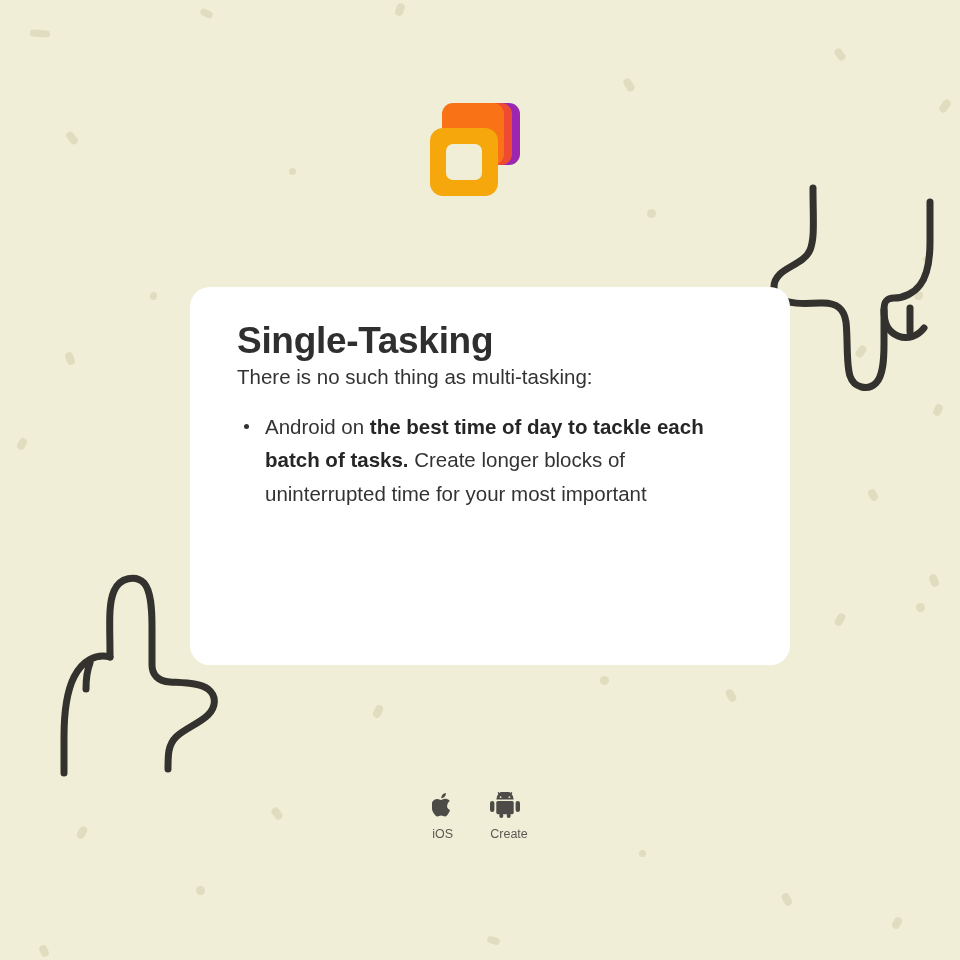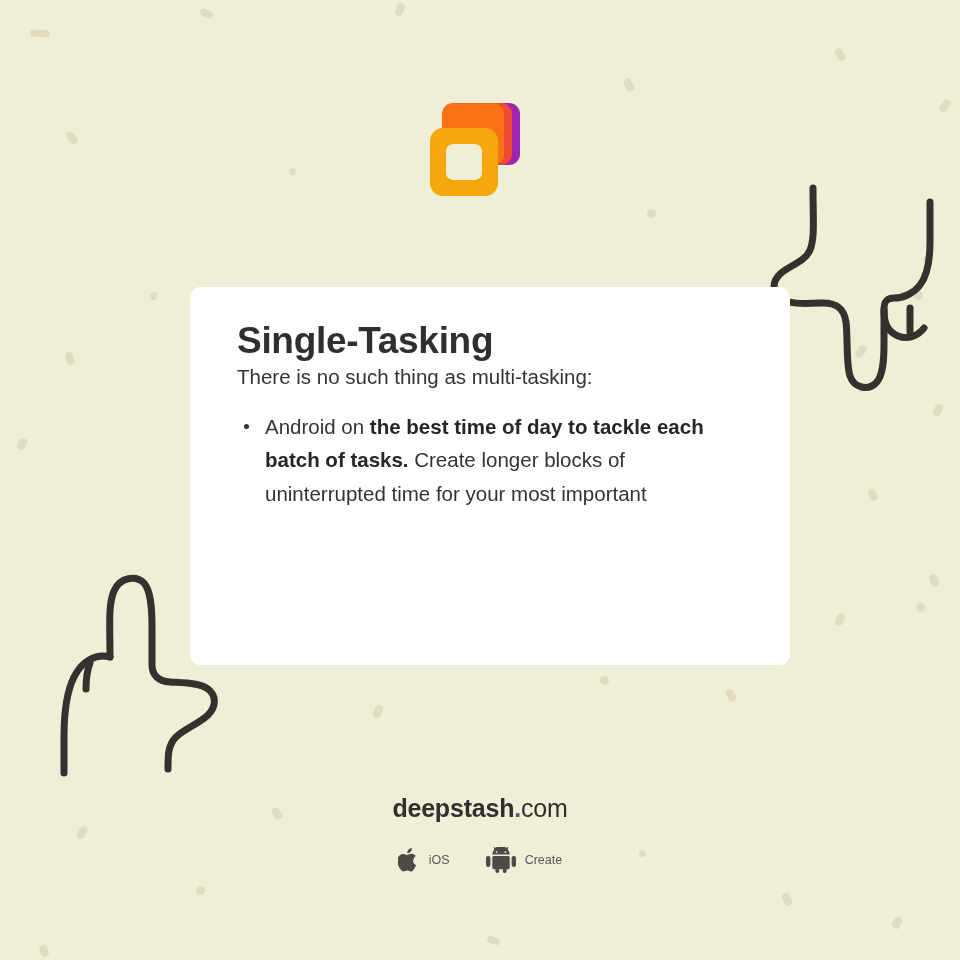--- a/index.html
+++ b/index.html
@@ -47,21 +47,21 @@
     background:#F1EED7;
     border-radius:7px;
   }
 
   
   #card {
     position:absolute;
     left:190px; top:287px;
     width:600px; height:378px;
     background:#FFFFFF;
-    border-radius:11px;
+    border-radius:20px;
     z-index:4;
     overflow:hidden;
   }
   #card-inner { padding:33px 46px 0 47px; }
 
   #card-title {
     font-size:37px;
     font-weight:bold;
     color:#2F2F2F;
     letter-spacing:-0.3px;
@@ -127,22 +127,23 @@
 
   #store-row {
     margin-top:24px;
     display:flex;
     justify-content:center;
     align-items:center;
     gap:36px;
   }
   .store-badge {
     display:flex;
-    align-items:center;
+    align-items:flex-start;
     gap:9px;
+    flex-direction:column;
   }
   .store-badge svg { display:block; fill:#4C4B47; }
   .store-label {
     font-size:12.5px;
     color:#5A5953;
   }
 </style>
 </head>
 <body>
 
@@ -218,23 +219,20 @@
       <li class="bullet">
         <span>Android on </span><b>the best time of day to tackle each batch of tasks.</b><span> Create longer blocks of uninterrupted time for your most important</span>
       </li>
     </ul>
   </div>
   <div id="card-fade"></div>
 </div>
 
 <div id="footer">
 
-  <div id="wordmark">
-    <span class="ds-name">deepstash</span><span class="ds-dot">.</span><span class="ds-tld">com</span>
-  </div>
 
   <div id="store-row">
     <div class="store-badge">
       <span>
         <svg width="22" height="26" viewBox="0 0 22 26">
           <path d="M15.3 13.6c0-3 2.4-4.4 2.5-4.5-1.4-2-3.5-2.3-4.3-2.3-1.8-.2-3.5 1.1-4.5 1.1-.9 0-2.3-1.1-3.8-1-2 0-3.8 1.1-4.8 2.9-2 3.5-.5 8.8 1.5 11.7 1 1.4 2.1 3 3.6 2.9 1.4-.1 2-.9 3.7-.9 1.7 0 2.2.9 3.7.9 1.6 0 2.6-1.4 3.5-2.9 1.1-1.6 1.6-3.2 1.6-3.3 0 0-3-1.2-3-4.6z"></path>
           <path d="M12.7 4.6c.8-1 1.3-2.3 1.2-3.7-1.2 0-2.6.8-3.4 1.8-.7.9-1.4 2.3-1.2 3.6 1.3.1 2.6-.7 3.4-1.7z"></path>
         </svg>
       </span>
       <span class="store-label">iOS</span>

